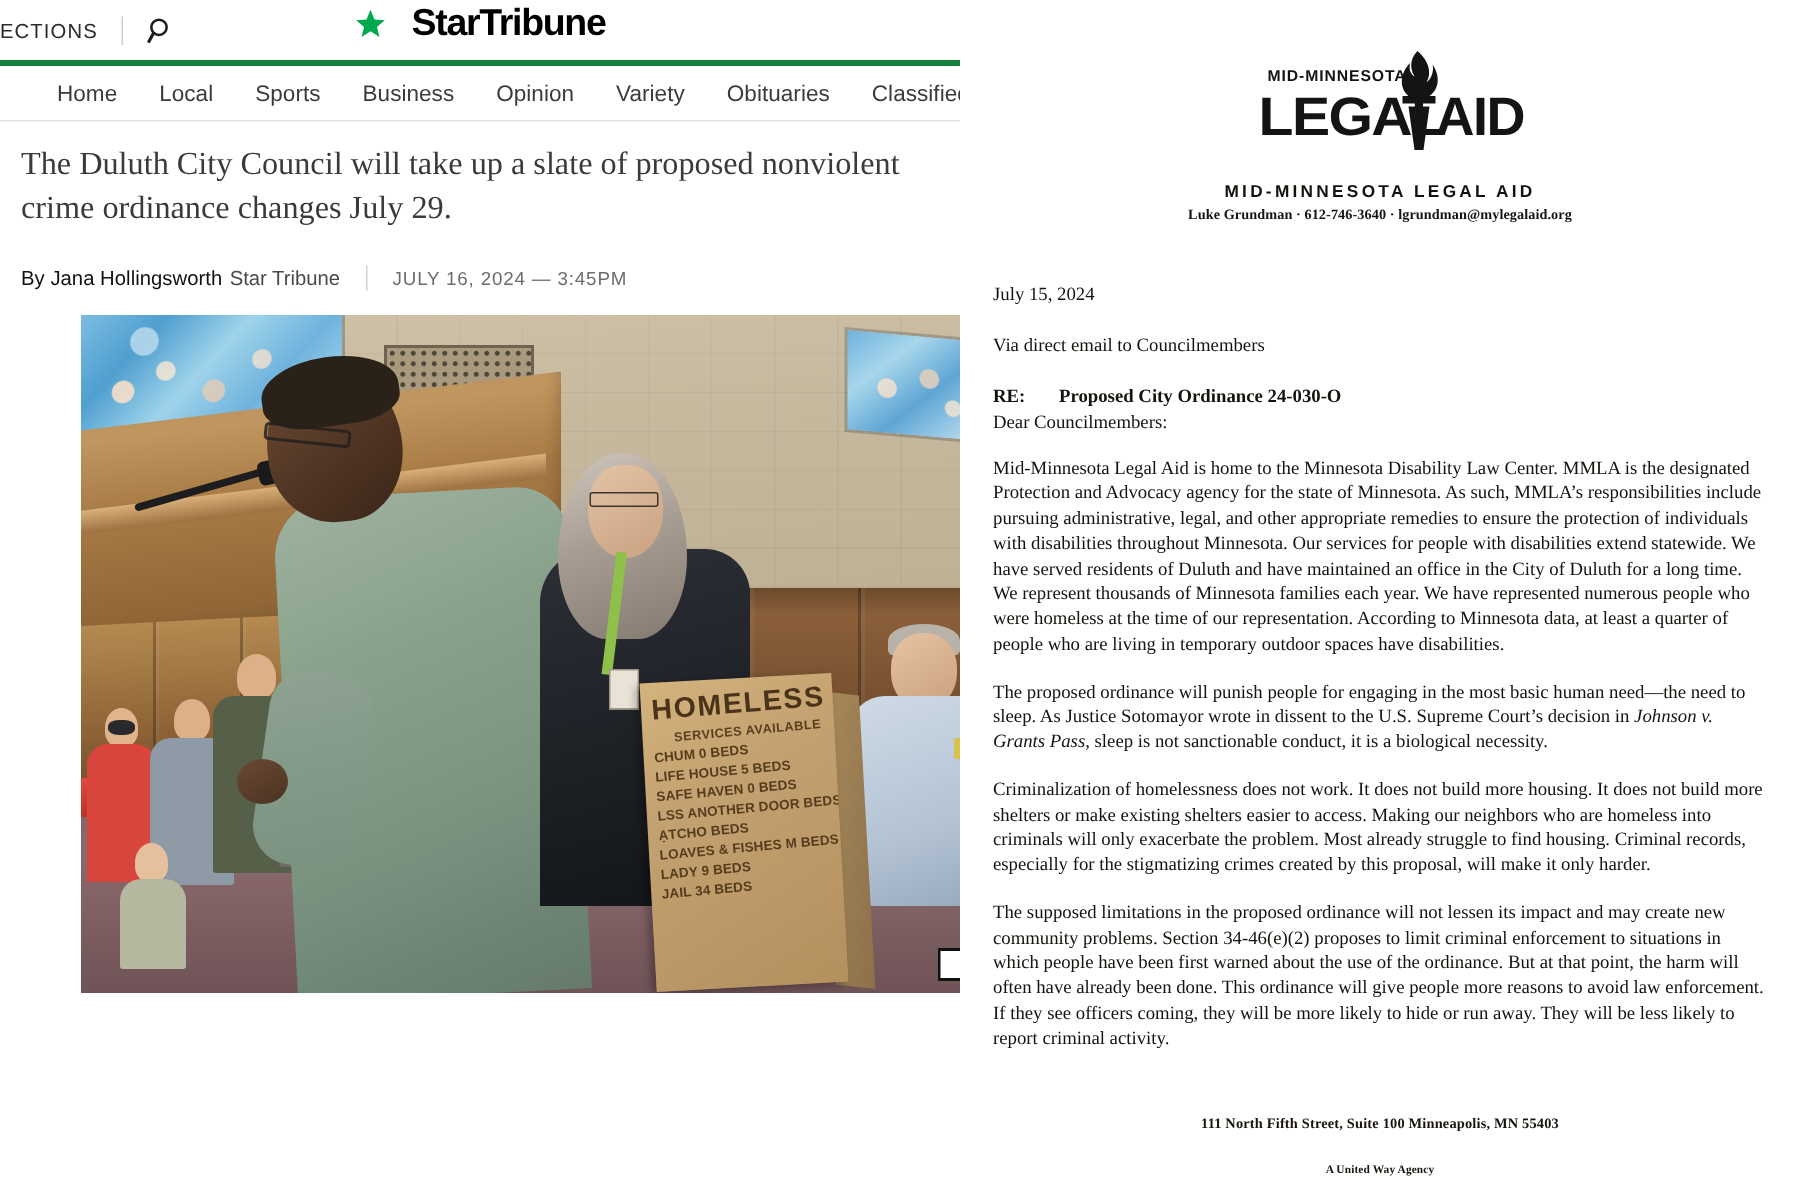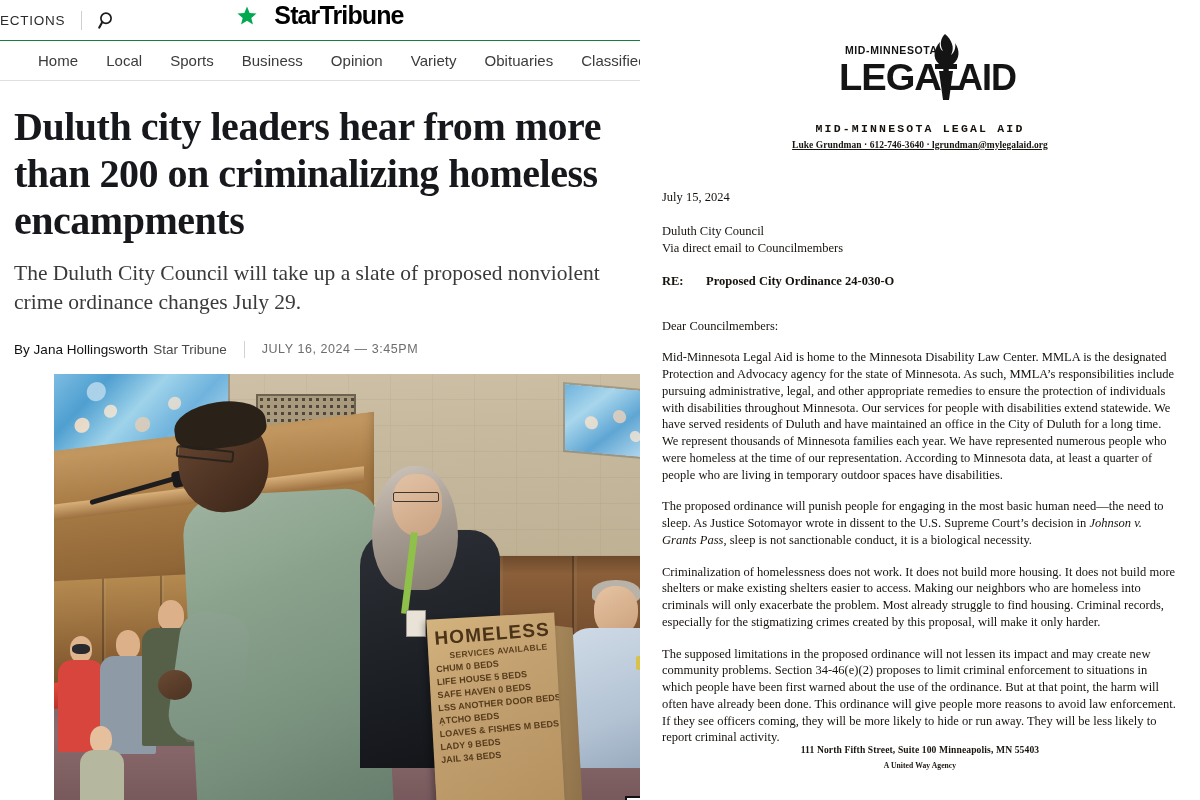--- a/index.html
+++ b/index.html
@@ -79,21 +79,21 @@
   .logo-word {
     font-family: "Liberation Sans", sans-serif;
     font-weight: 700;
     font-size: 25px;
     letter-spacing: -0.035em;
     color: #000000;
     line-height: 1;
   }
 
   .nav-wrap {
-    border-top: 1px solid #15803d;
+    border-top: 4px solid #15803d;
     border-bottom: 1px solid #e0e0e0;
     background: #ffffff;
     height: 41px;
     display: flex;
     align-items: center;
   }
   .nav-list {
     display: flex;
     align-items: center;
     gap: 0;
@@ -496,36 +496,35 @@
 
   .ll-logo-wrap {
     margin: 28px auto 0;
     width: 200px;
     display: block;
   }
   .ll-logo { display: block; margin: 0 auto; }
 
   .ll-org {
     text-align: center;
-    font-family: Liberation Mono, monospace;
+    font-family: Liberation Sans, sans-serif;
     font-weight: 700;
     font-size: 11.5px;
     letter-spacing: .19em;
     color: #15110d;
     margin-top: 18px;
   }
   .ll-contact {
     text-align: center;
     font-family: "Liberation Serif", serif;
     font-weight: 700;
     font-size: 9.5px;
     letter-spacing: .005em;
     color: #17130f;
     margin-top: 5px;
-    text-decoration: underline;
   }
 
   .ll-body {
     margin: 40px 0 0 0;
     padding: 0 22px 0 22px;
   }
   .ll-date {
     font-size: 12.5px;
     font-weight: 400;
     margin-bottom: 18px;
@@ -536,21 +535,21 @@
   }
   .ll-re {
     margin-top: 18px;
     font-size: 12.5px;
     font-weight: 700;
     display: flex;
     gap: 0;
   }
   .ll-re-label { width: 44px; }
   .ll-salutation {
-    margin-top: 30px;
+    margin-top: 2px;
     font-size: 12.5px;
     font-family: Liberation Serif, serif;
   }
   .ll-para {
     margin-top: 15px;
     font-size: 12.5px;
     line-height: 1.34;
     text-align: left;
   }
   .ll-para i { font-style: italic; }
@@ -558,21 +557,21 @@
   .ll-footer {
     position: absolute;
     left: 0; right: 0;
     top: 744px;
     text-align: center;
     font-family: "Liberation Serif", serif;
     color: #19150f;
   }
   .ll-f1 { font-weight: 700; font-size: 9.6px; letter-spacing: .012em; }
   .ll-f2 { font-weight: 700; font-size: 8.8px; margin-top: 2px; letter-spacing: .01em; }
-  .ll-f3 { font-weight: 700; font-size: 7.6px; margin-top: 6px; letter-spacing: .01em; }
+  .ll-f3 { font-weight: 700; font-size: 7.6px; margin-top: 20px; letter-spacing: .01em; }
 </style>
 </head>
 <body>
 
 <div class="screen">
 
   <div class="article-pane">
 
     <div class="site-header">
       <span class="sections-link">ECTIONS</span>
@@ -602,21 +601,20 @@
         <span class="nav-item">Business</span>
         <span class="nav-item">Opinion</span>
         <span class="nav-item">Variety</span>
         <span class="nav-item">Obituaries</span>
         <span class="nav-item">Classifieds</span>
       </div>
     </div>
 
     <div class="article-body">
 
-      <h1 class="headline">Duluth city leaders hear from more than 200 on criminalizing homeless encampments</h1>
 
       <p class="deck">The Duluth City Council will take up a slate of proposed nonviolent crime ordinance changes July 29.</p>
 
       <div class="byline">
         <span class="byline-author">By Jana Hollingsworth</span>
         <span class="byline-org">Star Tribune</span>
         <span class="byline-sep"></span>
         <span class="byline-date">JULY 16, 2024 — 3:45PM</span>
       </div>
 
@@ -732,21 +730,20 @@
       </svg>
     </div>
 
     <div class="ll-org">MID-MINNESOTA LEGAL AID</div>
     <div class="ll-contact">Luke Grundman · 612-746-3640 · lgrundman@mylegalaid.org</div>
 
     <div class="ll-body">
 
       <div class="ll-date">July 15, 2024</div>
 
-      <div class="ll-addr-line">Duluth City Council</div>
       <div class="ll-addr-line">Via direct email to Councilmembers</div>
 
       <div class="ll-re">
         <span class="ll-re-label">RE:</span>
         <span>Proposed City Ordinance 24-030-O</span>
       </div>
 
       <div class="ll-salutation">Dear Councilmembers:</div>
 
 

